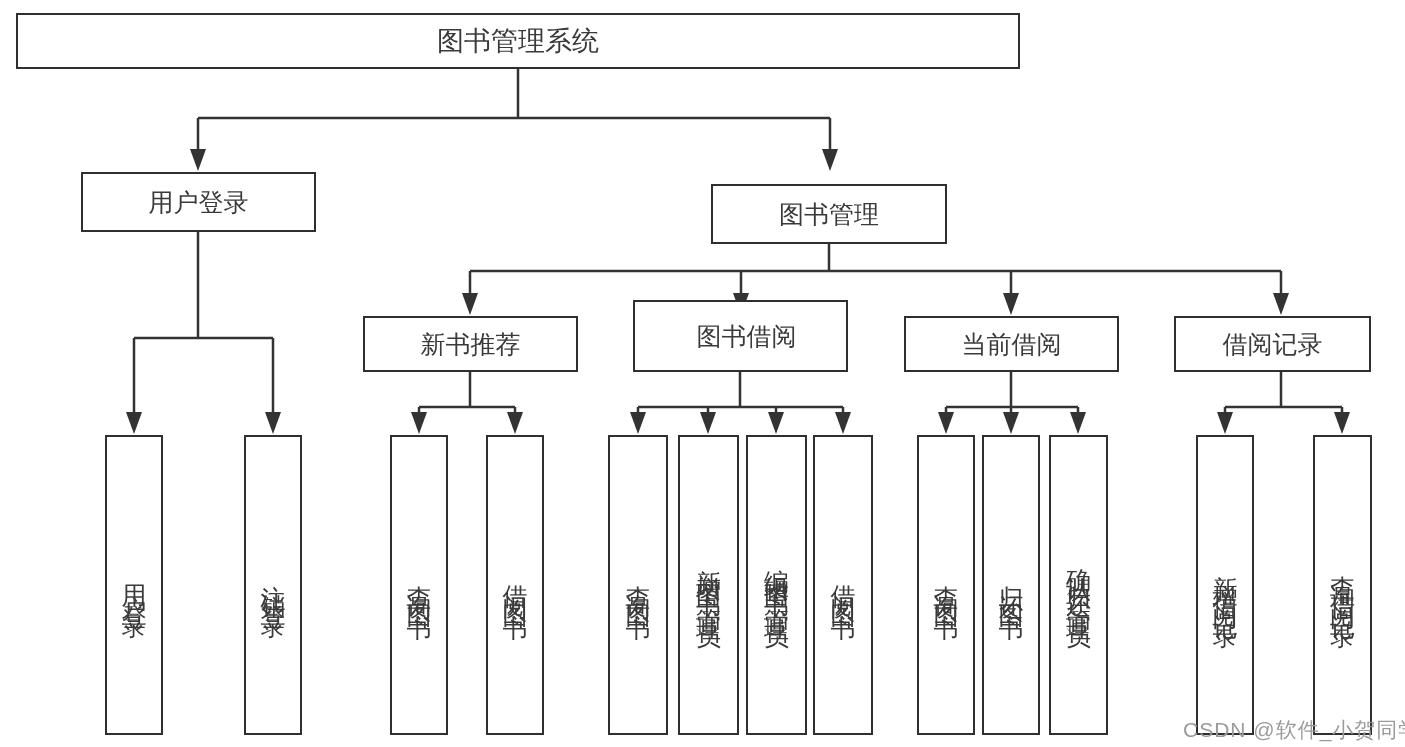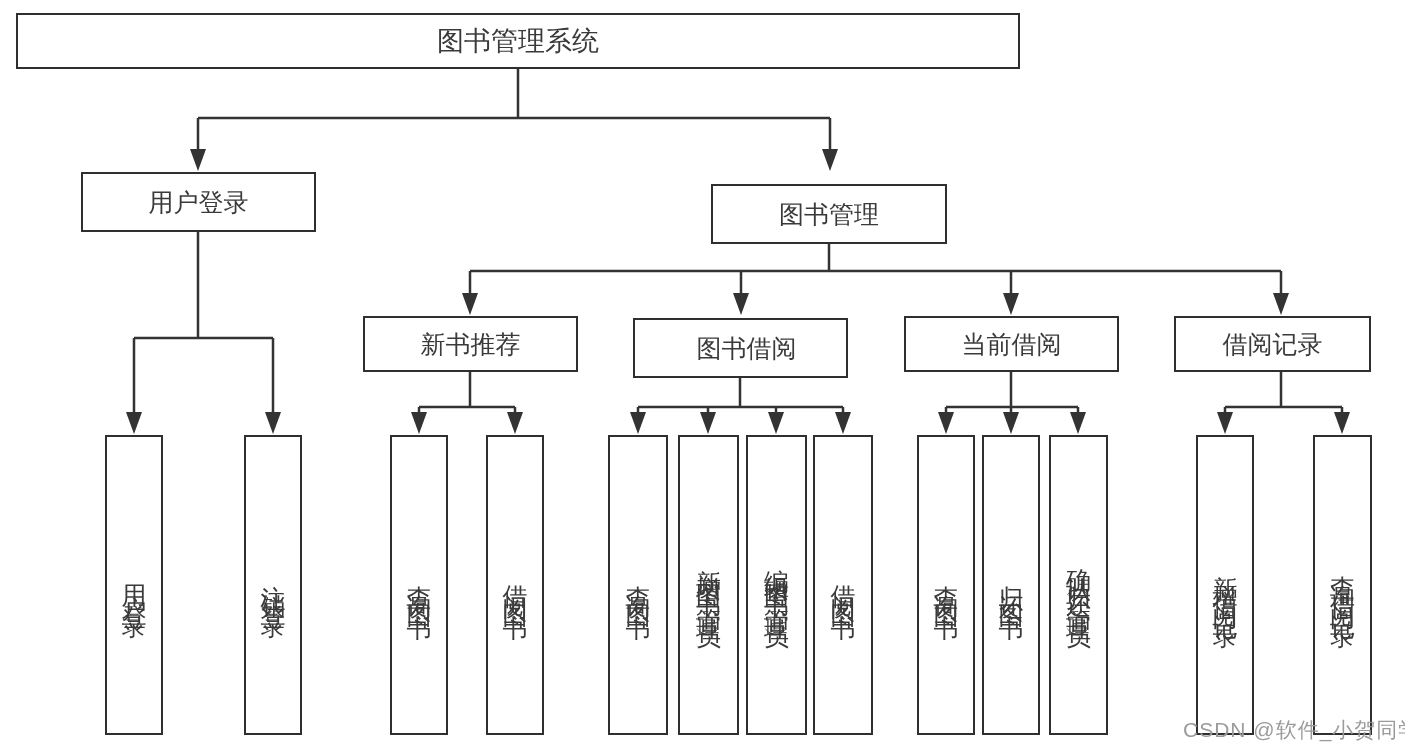--- a/index.html
+++ b/index.html
@@ -97,21 +97,21 @@
       <polygon points="1334,412 1350,412 1342,434"></polygon>
     </g>
   </svg>
 
   <div class="node root" style="left:16px; top:13px; width:1004px; height:56px;">图书管理系统</div>
 
   <div class="node" style="left:81px; top:172px; width:235px; height:60px;">用户登录</div>
   <div class="node" style="left:711px; top:172px; width:236px; height:60px;margin-top:12px;">图书管理</div>
 
   <div class="node" style="left:363px; top:316px; width:215px; height:56px;">新书推荐</div>
-  <div class="node" style="left:633px; top:318px; width:215px; height:60px;padding-left:12px;">图书借阅</div>
+  <div class="node" style="left:633px; top:300px; width:215px; height:72px;padding-left:12px;">图书借阅</div>
   <div class="node" style="left:904px; top:316px; width:215px; height:56px;">当前借阅</div>
   <div class="node" style="left:1174px; top:316px; width:197px; height:56px;">借阅记录</div>
 
   <div class="node" style="left:105px; top:435px; width:58px; height:300px;">
     <span class="vlabel">用户登录</span>
   </div>
   <div class="node" style="left:244px; top:435px; width:58px; height:300px;">
     <span class="vlabel">注销登录</span>
   </div>
 

